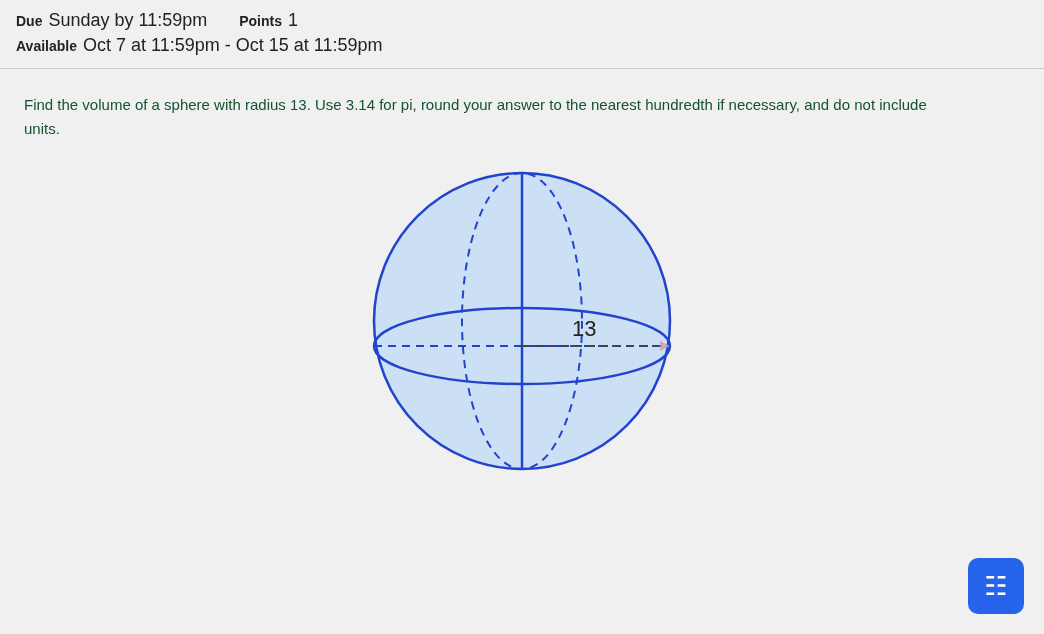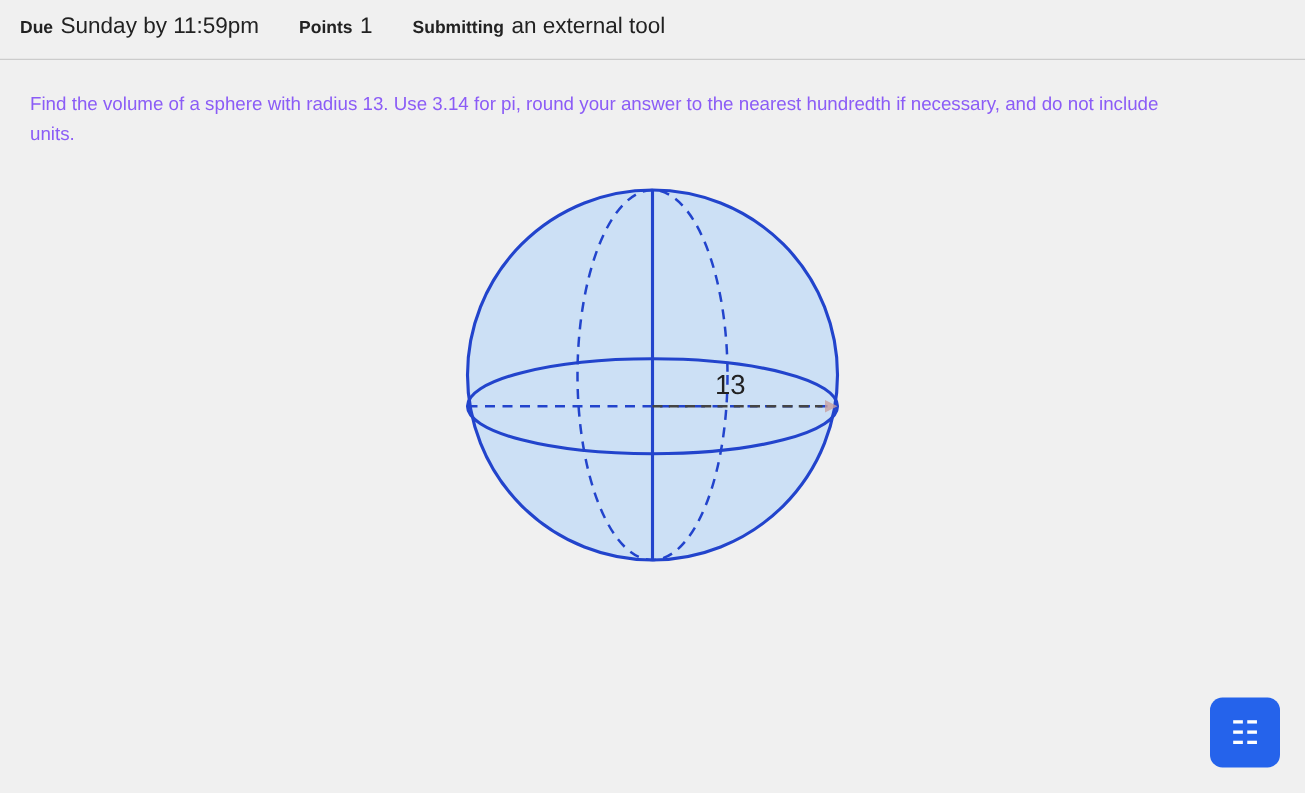--- a/index.html
+++ b/index.html
@@ -44,21 +44,21 @@
       border: none;
       border-top: 1px solid #ccc;
       margin: 8px 0;
     }
     .content {
       padding: 16px 24px;
     }
     .question-text {
       font-size: 15px;
       line-height: 1.6;
-      color: #8b5cf6;
+      color: #14532d;
       max-width: 920px;
     }
     .sphere-container {
       display: flex;
       justify-content: center;
       align-items: flex-start;
       margin-top: 10px;
     }
     .sphere-svg {
       width: 340px;
@@ -88,24 +88,24 @@
 <div class="header">
   <div class="header-line1">
     <div class="header-item">
       <span class="header-label">Due</span>
       <span class="header-value">Sunday by 11:59pm</span>
     </div>
     <div class="header-item">
       <span class="header-label">Points</span>
       <span class="header-value">1</span>
     </div>
-    <div class="header-item">
-      <span class="header-label">Submitting</span>
-      <span class="header-value">an external tool</span>
-    </div>
+  </div>
+  <div class="header-line2">
+    <span class="header-label">Available</span>
+    <span class="header-value">Oct 7 at 11:59pm - Oct 15 at 11:59pm</span>
   </div>
 </div>
 
 <hr class="divider">
 
 <div class="content">
   <p class="question-text">Find the volume of a sphere with radius 13. Use 3.14 for pi, round your answer to the nearest hundredth if necessary, and do not include units.</p>
 
   <div class="sphere-container">
     <svg class="sphere-svg" viewBox="0 0 340 340" xmlns="http://www.w3.org/2000/svg">

